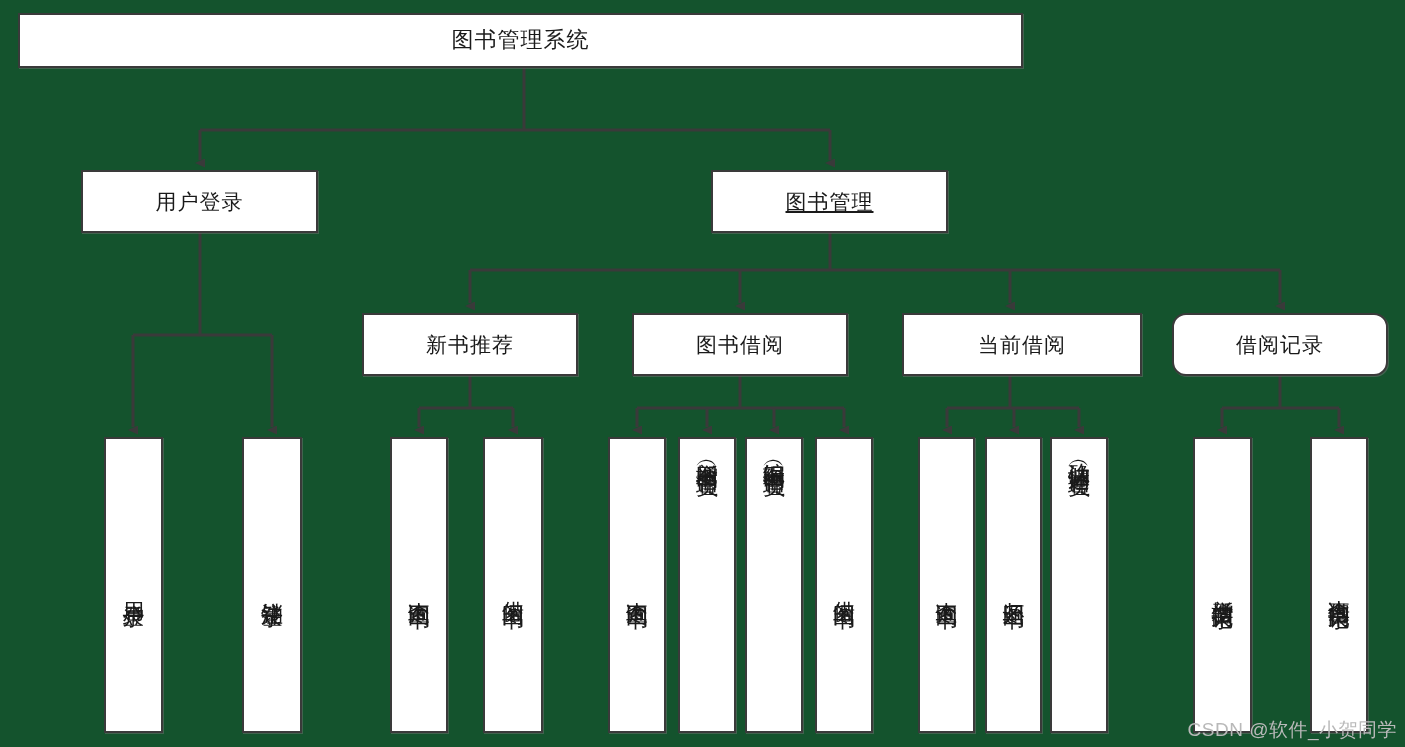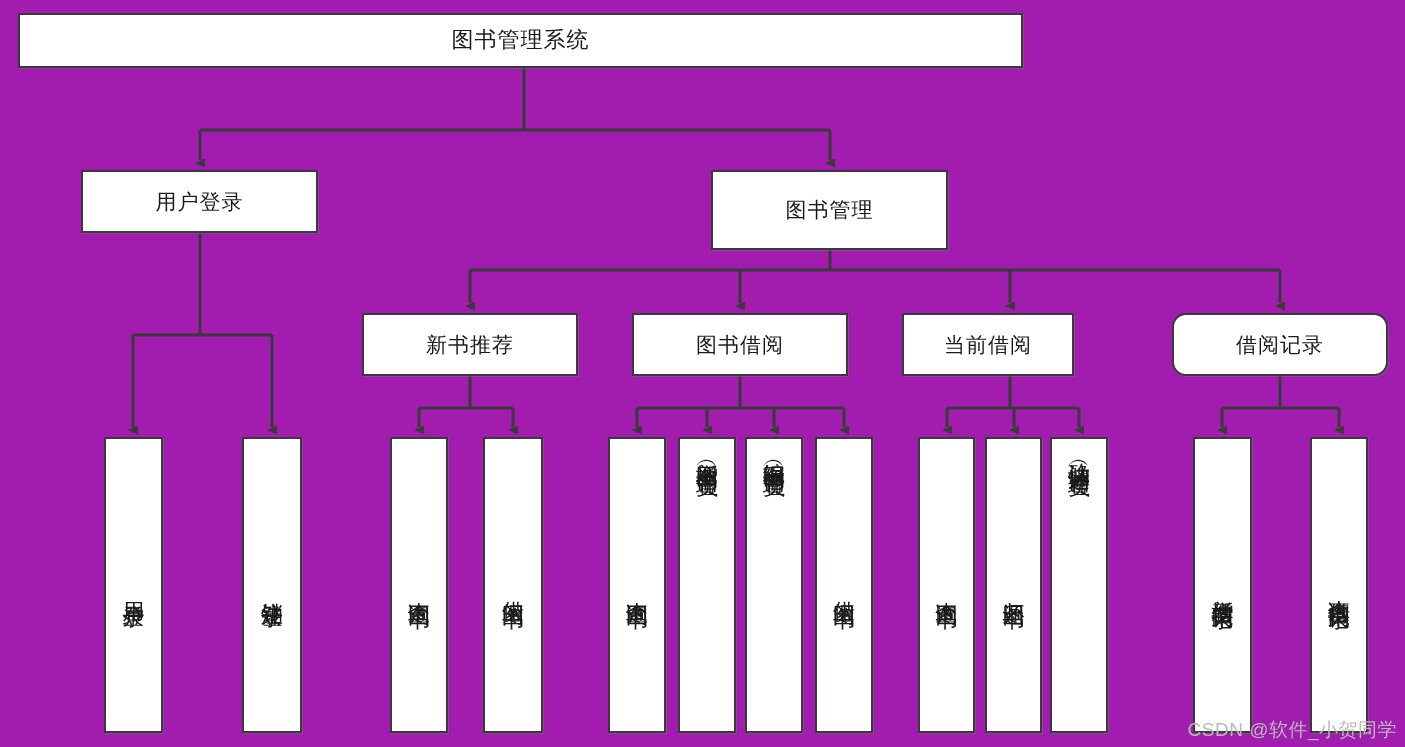--- a/index.html
+++ b/index.html
@@ -7,21 +7,21 @@
     padding: 0;
     background: #ffffff;
   }
   body {
     font-family: "Liberation Sans", "DejaVu Sans", sans-serif;
   }
   #canvas {
     position: relative;
     width: 1405px;
     height: 747px;
-    background: #a21caf;
+    background: #14532d;
     overflow: hidden;
   }
   #wires {
     position: absolute;
     left: 0;
     top: 0;
     width: 1405px;
     height: 747px;
     pointer-events: none;
   }
@@ -125,31 +125,31 @@
     </g>
   </svg>
 
   <div class="node horizontal root" style="left:18px; top:13px; width:1005px; height:55px;">
     <span>图书管理系统</span>
   </div>
 
   <div class="node horizontal" style="left:81px; top:170px; width:237px; height:63px;">
     <span>用户登录</span>
   </div>
-  <div class="node horizontal" style="left:711px; top:170px; width:237px; height:80px;">
+  <div class="node horizontal" style="left:711px; top:170px; width:237px; height:63px;text-decoration:underline;">
     <span>图书管理</span>
   </div>
 
   <div class="node horizontal" style="left:362px; top:313px; width:216px; height:63px;">
     <span>新书推荐</span>
   </div>
   <div class="node horizontal" style="left:632px; top:313px; width:216px; height:63px;">
     <span>图书借阅</span>
   </div>
-  <div class="node horizontal" style="left:902px; top:313px; width:172px; height:63px;">
+  <div class="node horizontal" style="left:902px; top:313px; width:240px; height:63px;">
     <span>当前借阅</span>
   </div>
   <div class="node horizontal" style="left:1172px; top:313px; width:216px; height:63px;border-radius:14px;">
     <span>借阅记录</span>
   </div>
 
   <div class="node vertical" style="left:104px; top:437px; width:59px; height:296px; align-items:center;">
     <span class="vlabel">用户登录</span>
   </div>
   <div class="node vertical" style="left:242px; top:437px; width:60px; height:296px; align-items:center;">

